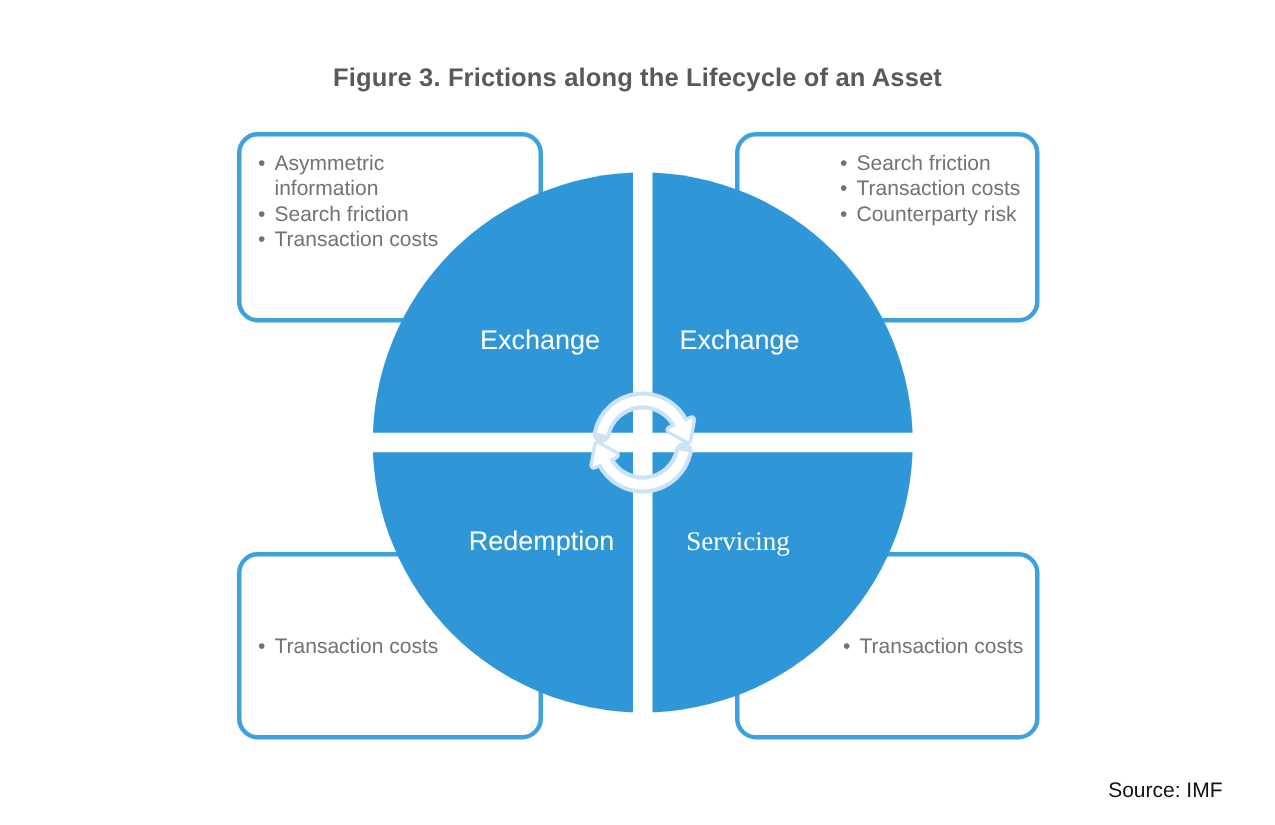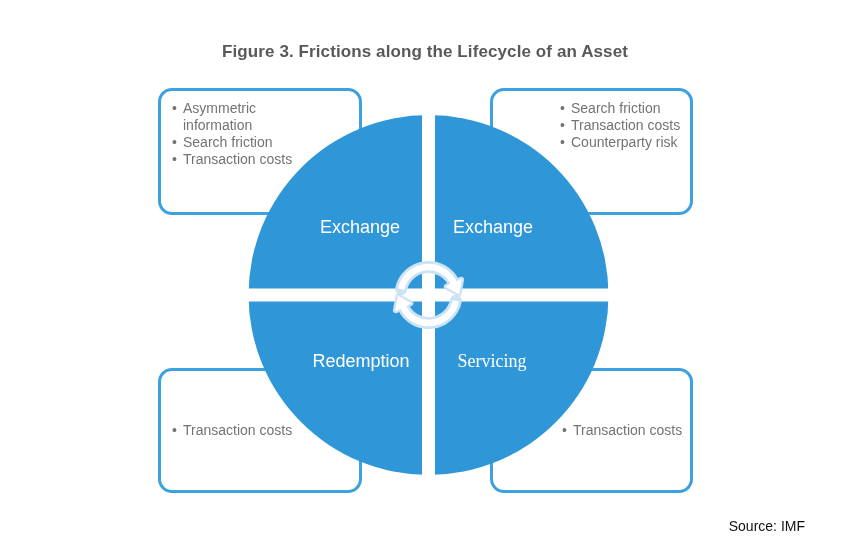--- a/index.html
+++ b/index.html
@@ -70,21 +70,21 @@
     font-size: 18px;
     font-weight: 400;
     white-space: nowrap;
   }
   .label-issuance   { left: 360px; top: 227px; }
   .label-exchange   { left: 493px; top: 227px; }
   .label-redemption { left: 361px; top: 361px; }
   .label-servicing  { left: 492px; top: 361px; font-family: Liberation Serif, serif; }
   .source-note {
     position: absolute;
-    right: 45px;
+    right: 35px;
     top: 518px;
     font-size: 14px;
     color: #111111;
     z-index: 3;
   }
 </style>
 </head>
 <body>
 
 <div class="canvas">

